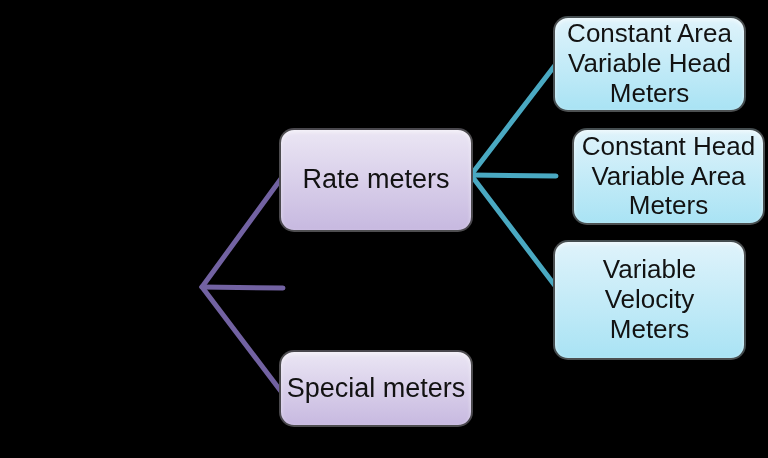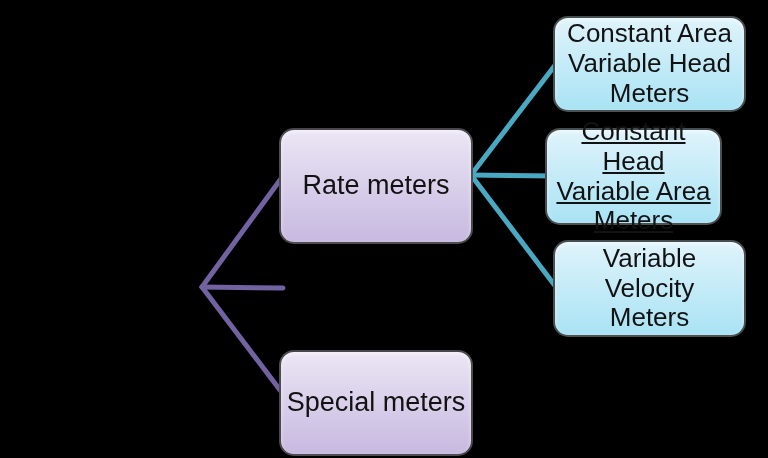--- a/index.html
+++ b/index.html
@@ -61,40 +61,40 @@
   <svg class="edges" viewBox="0 0 768 458" xmlns="http://www.w3.org/2000/svg">
     <line x1="202" y1="287" x2="283" y2="176" stroke-width="5" stroke-linecap="round" stroke="#7262A2"></line>
     <line x1="202" y1="287" x2="283" y2="288" stroke-width="5" stroke-linecap="round" stroke="#7262A2"></line>
     <line x1="202" y1="287" x2="283" y2="394" stroke-width="5" stroke-linecap="round" stroke="#7262A2"></line>
     <line x1="471" y1="175" x2="556" y2="64" stroke-width="5" stroke-linecap="round" stroke="#4AA9C2"></line>
     <line x1="471" y1="175" x2="556" y2="176" stroke-width="5" stroke-linecap="round" stroke="#4AA9C2"></line>
     <line x1="471" y1="175" x2="556" y2="287" stroke-width="5" stroke-linecap="round" stroke="#4AA9C2"></line>
   </svg>
 
 
-  <div class="node node-purple fs-mid" style="left:279px; top:128px; width:194px; height:116px;">
+  <div class="node node-purple fs-mid" style="left:279px; top:128px; width:194px; height:104px;">
     <span class="label">Rate meters</span>
   </div>
 
 
-  <div class="node node-purple fs-mid" style="left:279px; top:350px; width:194px; height:106px;">
+  <div class="node node-purple fs-mid" style="left:279px; top:350px; width:194px; height:77px;">
     <span class="label">Special meters</span>
   </div>
 
   <div class="node node-blue fs-leaf" style="left:553px; top:16px; width:193px; height:96px;">
     <span class="label">Constant Area
 Variable Head
 Meters</span>
   </div>
 
-  <div class="node node-blue fs-leaf" style="left:545px; top:128px; width:177px; height:97px;text-decoration:underline;">
+  <div class="node node-blue fs-leaf" style="left:572px; top:128px; width:193px; height:97px;">
     <span class="label">Constant Head
 Variable Area
 Meters</span>
   </div>
 
-  <div class="node node-blue fs-leaf" style="left:553px; top:240px; width:193px; height:97px;">
+  <div class="node node-blue fs-leaf" style="left:553px; top:240px; width:193px; height:120px;">
     <span class="label">Variable
 Velocity
 Meters</span>
   </div>
 
 </div>
 
 </body></html>

